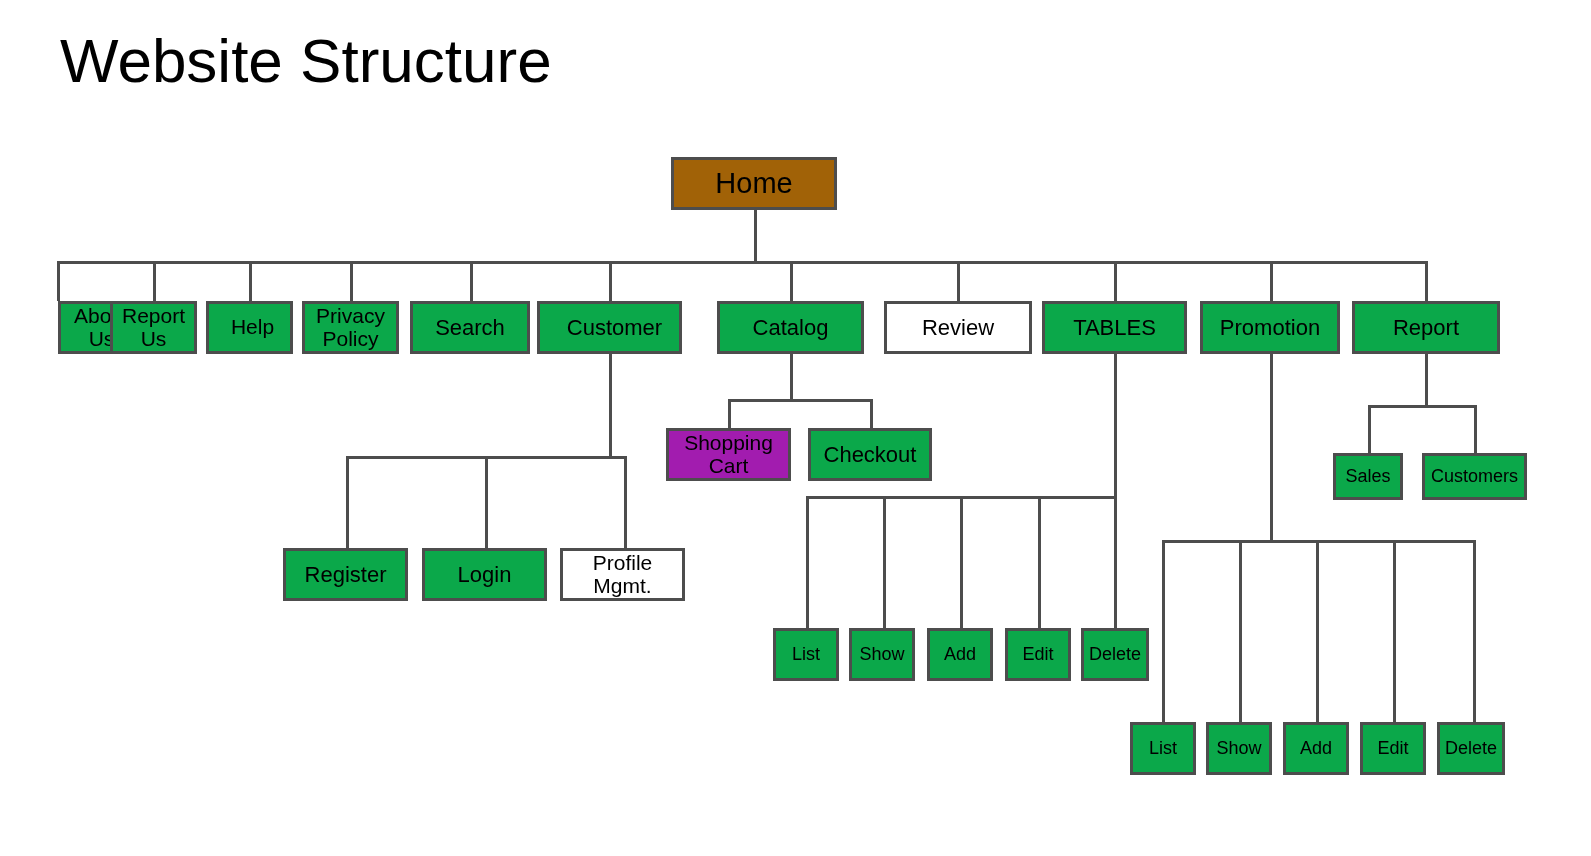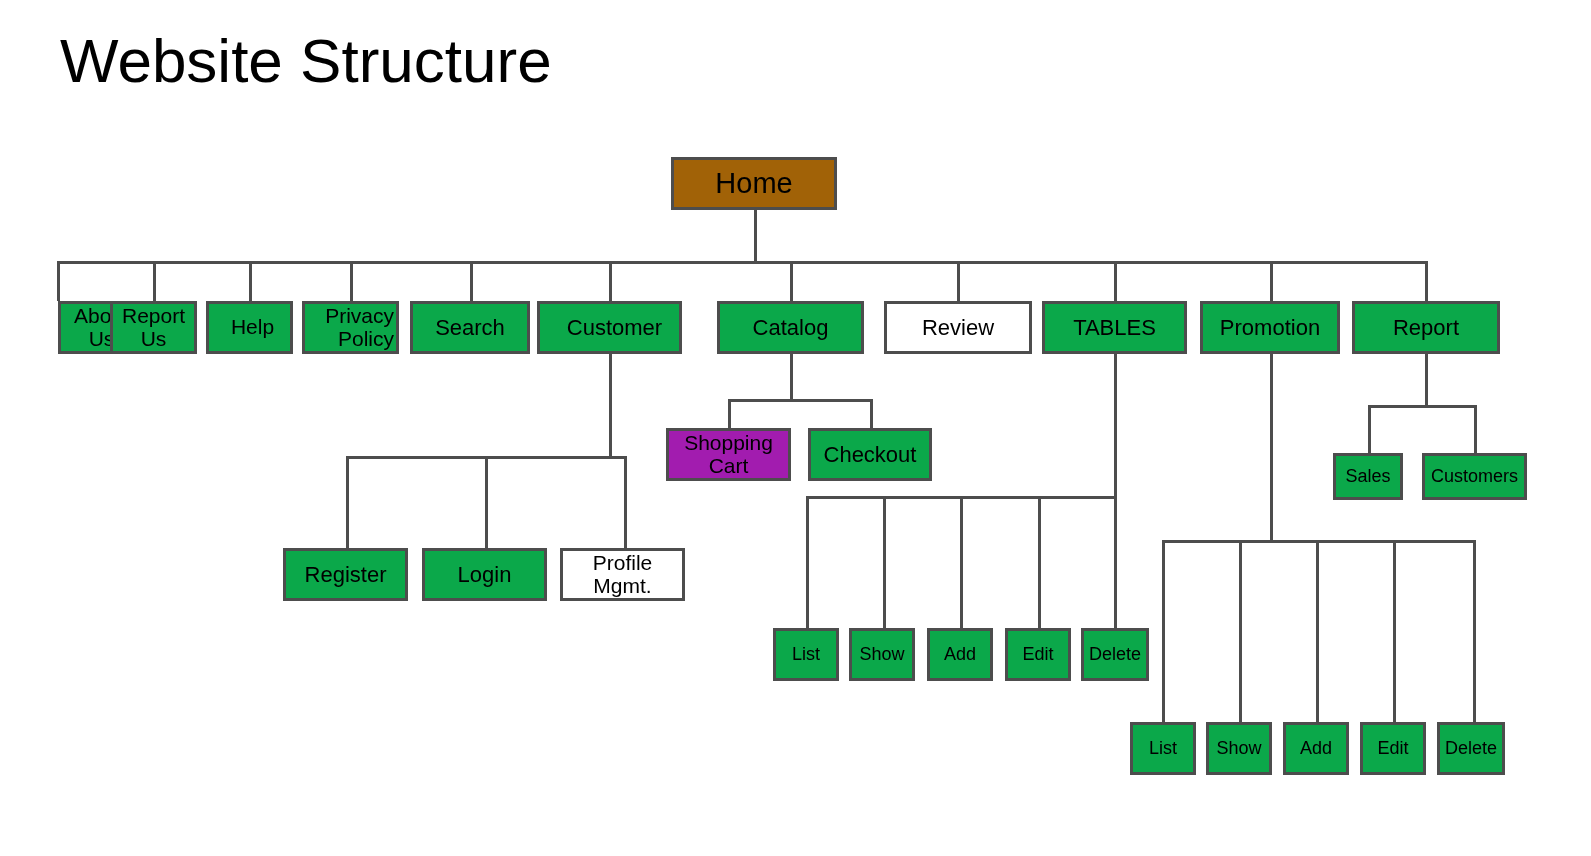--- a/index.html
+++ b/index.html
@@ -112,21 +112,21 @@
         <span class="lbl">About
 Us</span>
       </div>
       <div class="node" style="left: 110px; top: 301px; width: 87px; height: 53px; font-size: 21px; border-color: rgb(77, 77, 77); color: rgb(0, 0, 0); background: rgb(11, 168, 74);">
         <span class="lbl">Report
 Us</span>
       </div>
       <div class="node" style="left: 206px; top: 301px; width: 87px; height: 53px; font-size: 21px; border-color: rgb(77, 77, 77); color: rgb(0, 0, 0); background: rgb(11, 168, 74); padding-left: 8px;">
         <span class="lbl">Help</span>
       </div>
-      <div class="node" style="left: 302px; top: 301px; width: 97px; height: 53px; font-size: 21px; border-color: rgb(77, 77, 77); color: rgb(0, 0, 0); background: rgb(11, 168, 74); text-align: right;">
+      <div class="node" style="left: 302px; top: 301px; width: 97px; height: 53px; font-size: 21px; border-color: rgb(77, 77, 77); color: rgb(0, 0, 0); background: rgb(11, 168, 74);">
         <span class="lbl">Privacy
 Policy</span>
       </div>
       <div class="node" style="left: 410px; top: 301px; width: 120px; height: 53px; font-size: 22px; border-color: rgb(77, 77, 77); color: rgb(0, 0, 0); background: rgb(11, 168, 74);">
         <span class="lbl">Search</span>
       </div>
       <div class="node" style="left: 537px; top: 301px; width: 145px; height: 53px; font-size: 22px; border-color: rgb(77, 77, 77); color: rgb(0, 0, 0); background: rgb(11, 168, 74); padding-left: 12px;">
         <span class="lbl">Customer</span>
       </div>
       <div class="node" style="left: 717px; top: 301px; width: 147px; height: 53px; font-size: 22px; border-color: rgb(77, 77, 77); color: rgb(0, 0, 0); background: rgb(11, 168, 74);">

